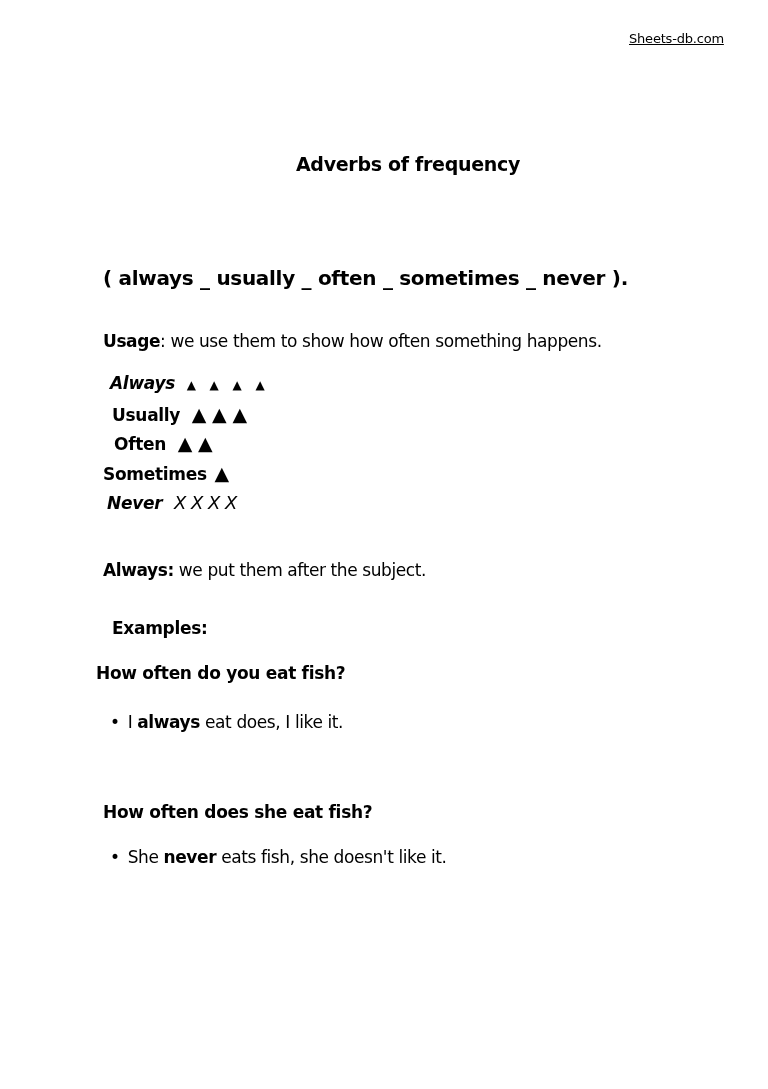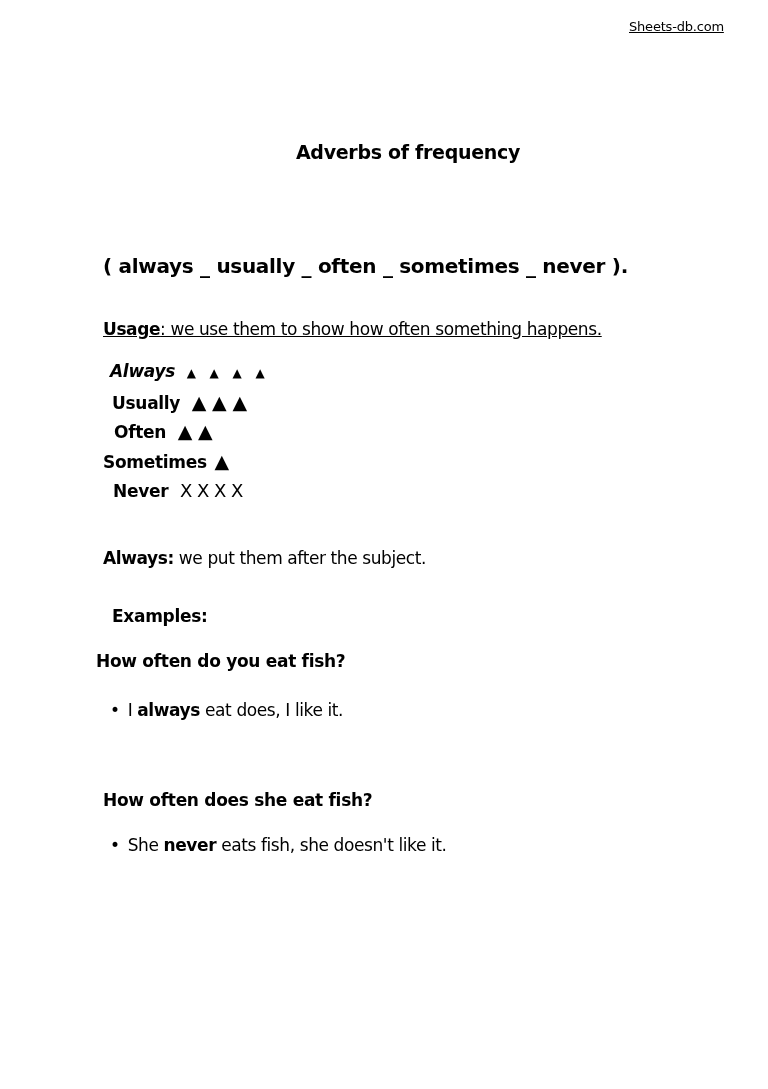--- a/index.html
+++ b/index.html
@@ -1,20 +1,20 @@
 <!DOCTYPE html>
 <html><head>
   <meta charset="utf-8">
   <style>
     html, body { margin: 0; padding: 0; background: #ffffff; }
     body {
       width: 768px; height: 1089px; position: relative; overflow: hidden;
       font-family: "DejaVu Sans", sans-serif; color: #000;
     }
-    .abs { position: absolute; white-space: nowrap; }
+    .abs { position: absolute; white-space: nowrap; margin-top: 12px; }
     .site-link {
       left: 629px; top: 19px; font-size: 13px; text-decoration: underline;
       color: #000; letter-spacing: -0.2px;
     }
     .title {
       left: 0; width: 816px; top: 141px; text-align: center;
       font-size: 19px; font-weight: bold; letter-spacing: -0.3px;
     }
     .adverb-list {
       left: 103px; top: 254px; font-size: 20px; font-weight: bold; letter-spacing: -0.3px;
@@ -31,21 +31,21 @@
   </style>
 </head>
 <body>
 
 <a class="abs site-link">Sheets-db.com</a>
 
 <div class="abs title">Adverbs of frequency</div>
 
 <div class="abs adverb-list">( always _ usually _ often _ sometimes _ never ).</div>
 
-<div class="abs para" style="left:103px; top:319px;text-decoration:underline;">
+<div class="abs para" style="left:103px; top:319px;">
   <b>Usage</b><span>: we use them to show how often something happens.</span>
 </div>
 
 <div class="abs scale-row" style="left:110px; top:361px;font-style:italic;">
   <span>Always</span>
   <span class="marks small">
     <span>▲</span><span>▲</span><span>▲</span><span>▲</span>
   </span>
 </div>
 
@@ -63,21 +63,21 @@
   </span>
 </div>
 
 <div class="abs scale-row" style="left:103px; top:450px;">
   <span>Sometimes</span>
   <span class="marks big" style="margin-left:2px;">
     <span>▲</span>
   </span>
 </div>
 
-<div class="abs scale-row" style="left:113px; top:480px;">
+<div class="abs scale-row" style="left:107px; top:480px;font-style:italic;">
   <span>Never</span>
   <span class="marks x">
     <span>X</span><span>X</span><span>X</span><span>X</span>
   </span>
 </div>
 
 <div class="abs para" style="left:103px; top:548px;">
   <b>Always:</b>
   <span>we put them after the subject.</span>
 </div>

